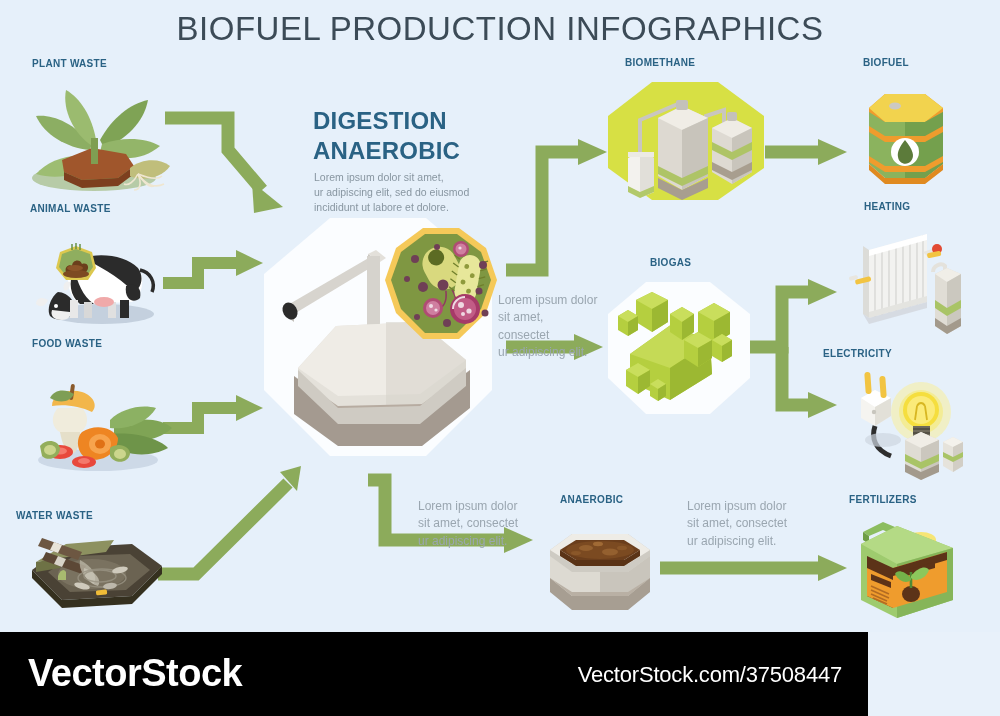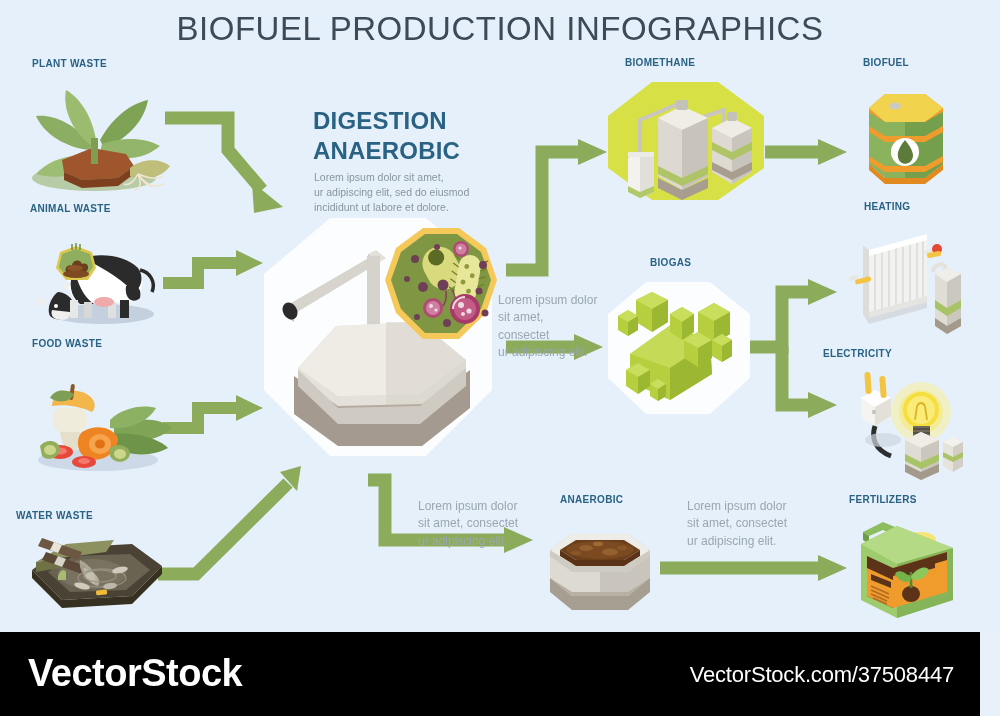--- a/index.html
+++ b/index.html
@@ -39,21 +39,21 @@
     position:absolute;
     font-size:10.5px; line-height:1.42; color:#8896a1;
   }
   .lorem-md {
     position:absolute;
     font-size:12px; line-height:1.45; color:#9aa6b0;
   }
 
   
   #footer {
-    position:absolute; left:0; top:632px; width:980px; height:84px;
+    position:absolute; left:0; top:632px; width:868px; height:84px;
     background:#000;
   }
   #footer .brand {
     position:absolute; left:28px; top:20px;
     color:#fff; font-size:38px; font-weight:bold; letter-spacing:-.5px;
     font-family:"Liberation Sans", sans-serif;
   }
   #footer .url {
     position:absolute; right:26px; top:30px;
     color:#fff; font-size:22px; letter-spacing:-.2px;

